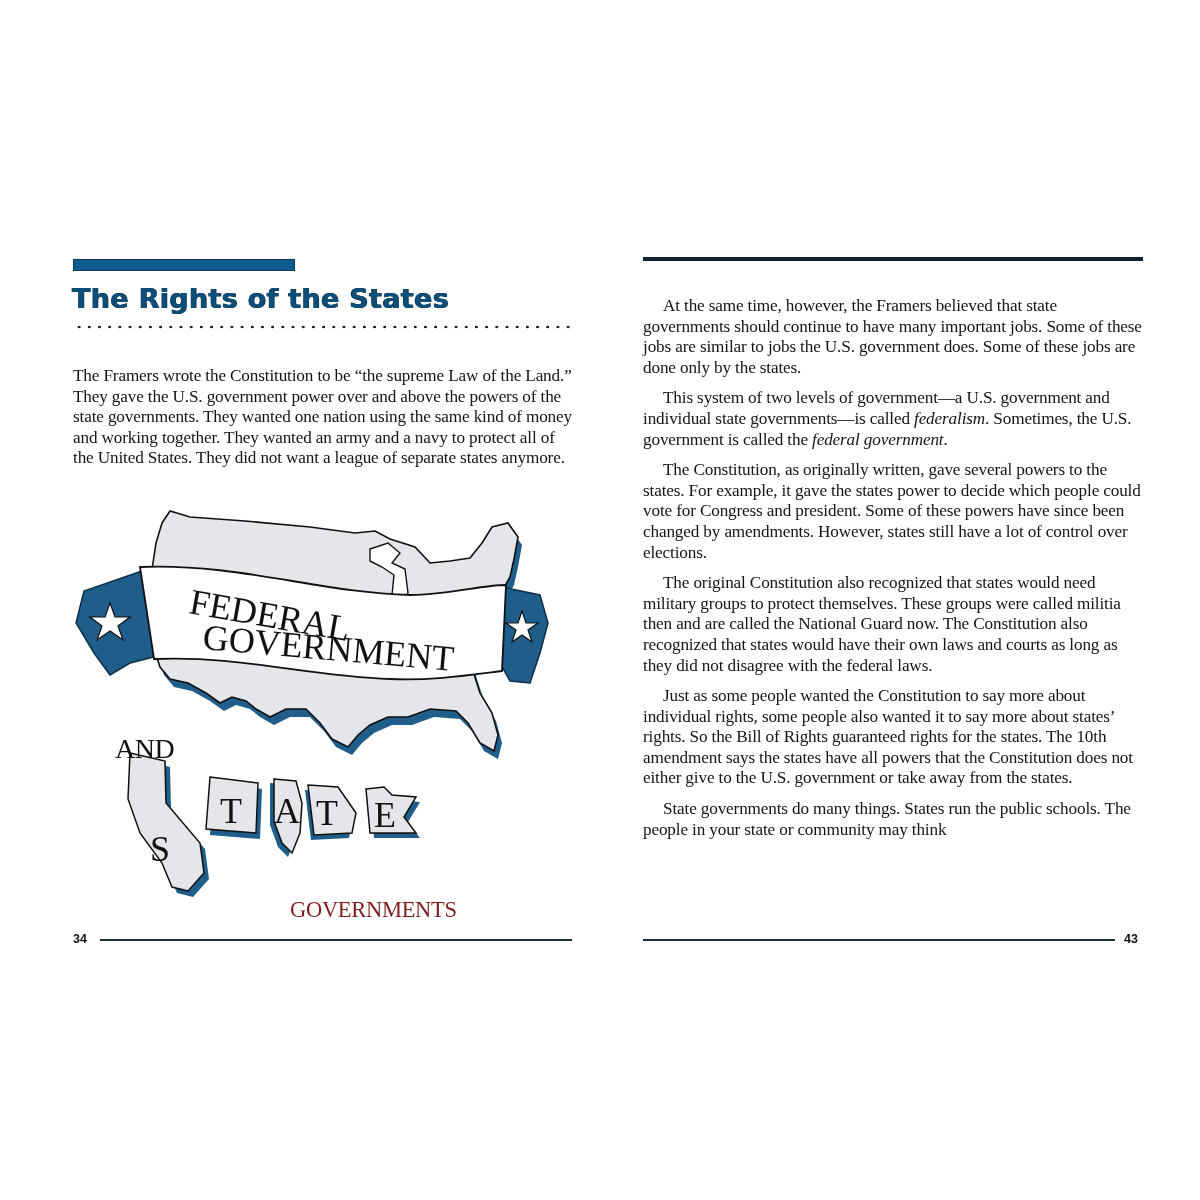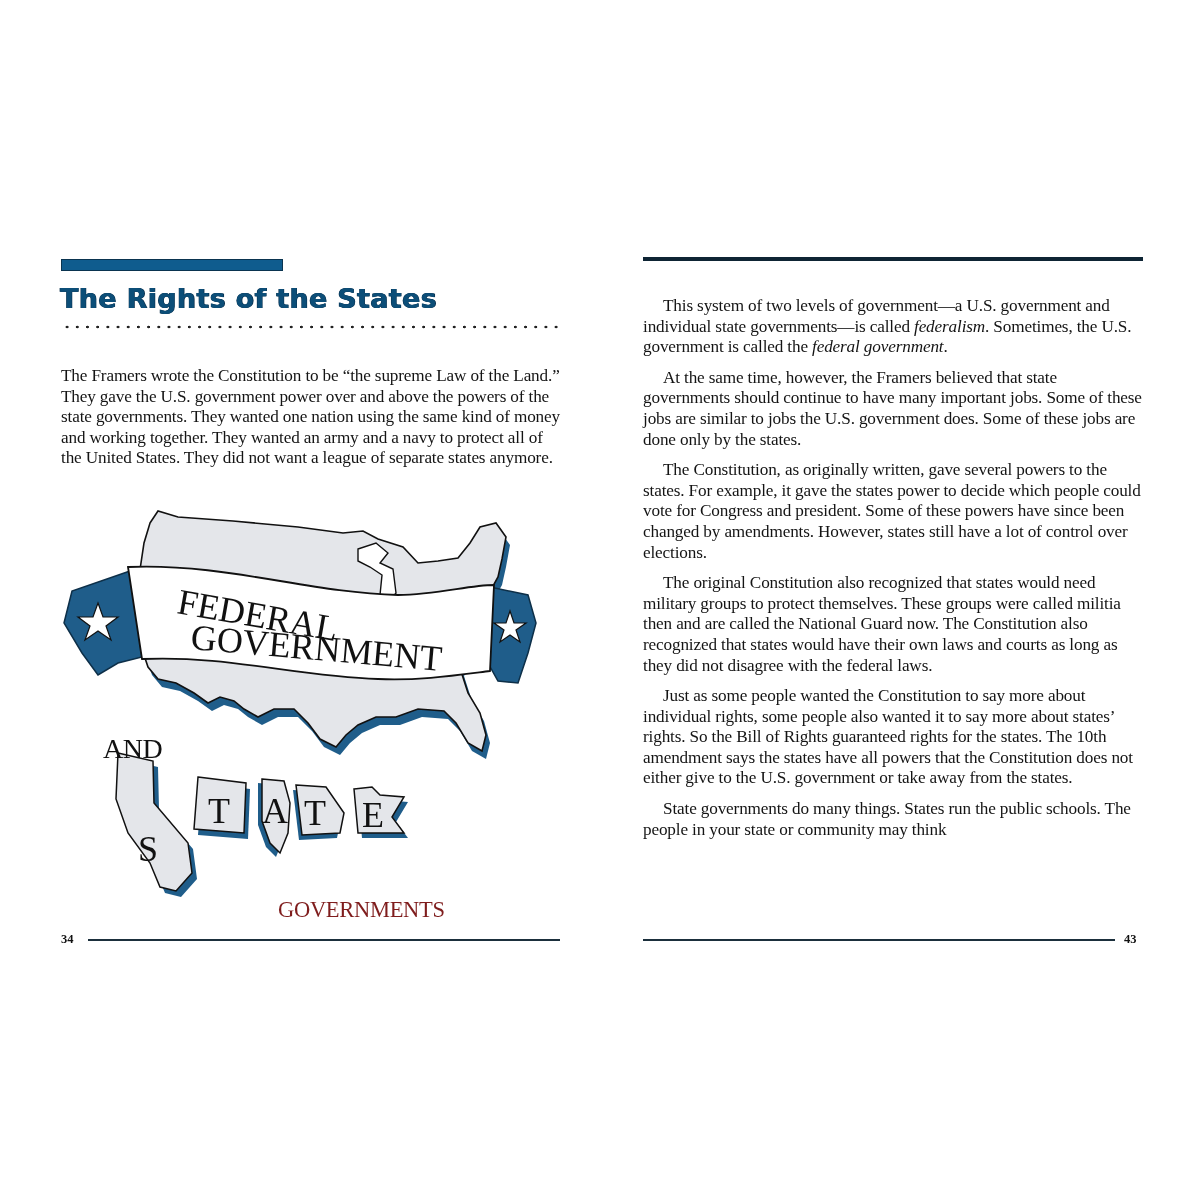--- a/index.html
+++ b/index.html
@@ -1,33 +1,33 @@
 <!DOCTYPE html>
 <html><head>
   <meta charset="utf-8">
   <style>
     html, body { margin: 0; padding: 0; background: #ffffff; }
     body { width: 1200px; height: 1200px; position: relative; overflow: hidden; font-family: "DejaVu Serif", serif; color: #111; }
     .page { position: absolute; top: 0; height: 1200px; }
-    .page-left { left: 0; width: 600px; }
+    .page-left { left: 12px; width: 600px; }
     .page-right { left: 600px; width: 600px; }
 
     .title-bar { position: absolute; left: 61px; top: 259px; width: 222px; height: 12px; background: #0f5c8e; border: 1px solid #0a3450; box-sizing: border-box; }
     .title { position: absolute; left: 60px; top: 283px; font-family: "DejaVu Sans", sans-serif; font-weight: 900; font-size: 27px; letter-spacing: 0.3px; color: #0c4e78; white-space: nowrap; text-shadow: 0.6px 0 0 #0a2e4a, -0.4px 0 0 #0a2e4a; }
     .dotted { position: absolute; left: 62px; top: 325px; width: 498px; height: 4px; background-image: radial-gradient(circle, #222 1.2px, transparent 1.6px); background-size: 10.2px 4px; background-repeat: repeat-x; }
 
     .body-text { font-family: "Liberation Serif", serif; font-size: 17.2px; line-height: 20.6px; color: #141414; letter-spacing: -0.15px; }
     .left-intro { position: absolute; left: 61px; top: 366px; width: 500px; }
 
     .right-rule { position: absolute; left: 643px; top: 257px; width: 500px; height: 4px; background: #0e2434; }
     .right-col { position: absolute; left: 643px; top: 296px; width: 505px; }
     .right-col p { margin: 0 0 10px 0; text-indent: 20px; }
     .right-col p.last { margin-bottom: 13px; }
 
-    .footer-num { position: absolute; font-family: Liberation Serif, serif; font-weight: 900; font-size: 12.5px; color: #111; top: 932px; }
+    .footer-num { position: absolute; font-family: Liberation Sans, sans-serif; font-weight: 900; font-size: 12.5px; color: #111; top: 932px; }
     .footer-rule { position: absolute; top: 939px; height: 2px; background: #1b2f3c; }
 
     .illus { position: absolute; left: 58px; top: 503px; width: 500px; height: 425px; }
     .and-label { position: absolute; left: 103px; top: 733px; font-family: "Liberation Serif", serif; font-size: 28px; color: #111; letter-spacing: -0.5px; }
     .gov-label { position: absolute; left: 278px; top: 897px; font-family: "Liberation Serif", serif; font-size: 22.5px; color: #7f1d1d; letter-spacing: -0.3px; }
     .state-letter { font-family: "Liberation Serif", serif; font-size: 36px; fill: #111; }
   </style>
 </head>
 <body>
 
@@ -83,22 +83,22 @@
 
   <div class="footer-num" style="left:61px;">34</div>
   <div class="footer-rule" style="left:88px; width:472px;"></div>
 </div>
 
 <div class="page page-right">
 </div>
 
 <div class="right-rule"></div>
 <div class="body-text right-col">
+  <p>At the same time, however, the Framers believed that state governments should continue to have many important jobs. Some of these jobs are similar to jobs the U.S. government does. Some of these jobs are done only by the states.</p>
   <p><span>This system of two levels of government—a U.S. government and individual state governments—is called </span><em>federalism</em><span>. Sometimes, the U.S. government is called the </span><em>federal government</em><span>.</span></p>
-  <p>At the same time, however, the Framers believed that state governments should continue to have many important jobs. Some of these jobs are similar to jobs the U.S. government does. Some of these jobs are done only by the states.</p>
   <p>The Constitution, as originally written, gave several powers to the states. For example, it gave the states power to decide which people could vote for Congress and president. Some of these powers have since been changed by amendments. However, states still have a lot of control over elections.</p>
   <p>The original Constitution also recognized that states would need military groups to protect themselves. These groups were called militia then and are called the National Guard now. The Constitution also recognized that states would have their own laws and courts as long as they did not disagree with the federal laws.</p>
   <p>Just as some people wanted the Constitution to say more about individual rights, some people also wanted it to say more about states’ rights. So the Bill of Rights guaranteed rights for the states. The 10th amendment says the states have all powers that the Constitution does not either give to the U.S. government or take away from the states.</p>
   <p class="last">State governments do many things. States run the public schools. The people in your state or community may think</p>
 </div>
 
 <div class="footer-rule" style="left:643px; width:472px;"></div>
 <div class="footer-num" style="left:1124px;">43</div>
 
 </body></html>

